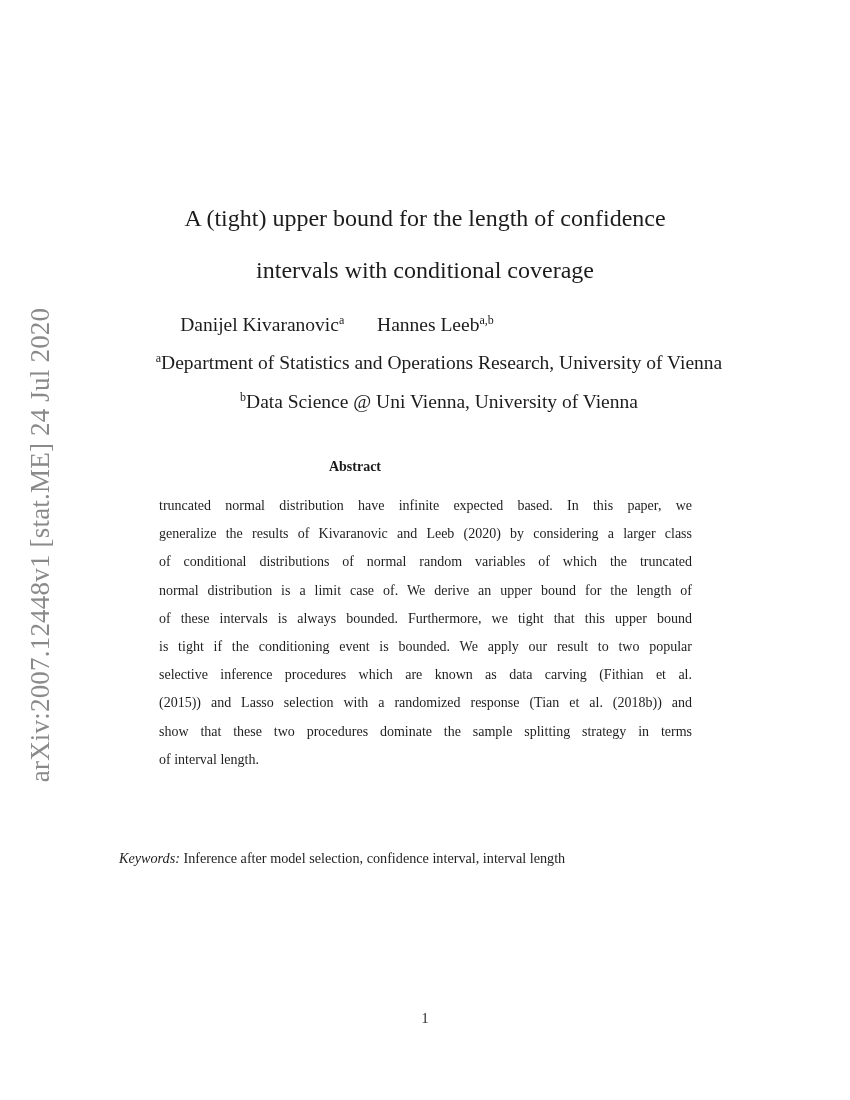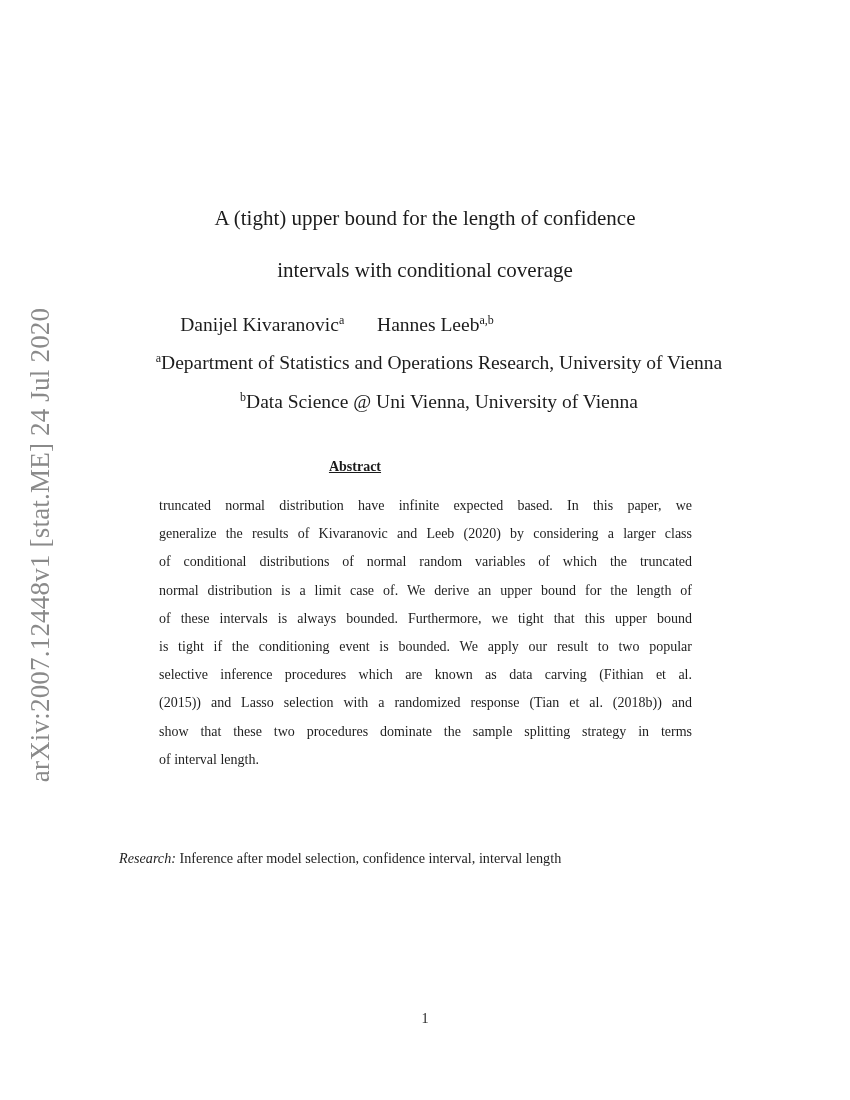--- a/index.html
+++ b/index.html
@@ -16,21 +16,21 @@
     white-space: nowrap;
     font-family: "Liberation Serif", serif;
     font-size: 27px;
     color: #8a8a8a;
     letter-spacing: 0.2px;
   }
   .title {
     position: absolute; left: 0; width: 850px; top: 192px;
     text-align: center;
     font-family: "Liberation Serif", serif;
-    font-size: 21px; line-height: 52px;
+    font-size: 24px; line-height: 52px;
     color: #1c1c1c;
   }
   .title div { white-space: nowrap; }
   .authors {
     position: absolute; left: 0; width: 674px; top: 314px;
     text-align: center;
     font-family: "Liberation Serif", serif;
     font-size: 19.5px; color: #1c1c1c;
   }
   .authors .author { display: inline-block; margin: 0 14px; }
@@ -40,21 +40,21 @@
     text-align: center;
     font-family: "Liberation Serif", serif;
     font-size: 19.5px; color: #1c1c1c; white-space: nowrap;
   }
   .affil.a { top: 352px; left: 14px; }
   .affil.b { top: 391px; left: 14px; }
   .abstract-heading {
     position: absolute; left: 0; width: 710px; top: 459px;
     text-align: center;
     font-family: "Liberation Serif", serif;
-    font-weight: bold; font-size: 14px; color: #1a1a1a; text-decoration: underline;
+    font-weight: bold; font-size: 14px; color: #1a1a1a;
   }
   .abstract {
     position: absolute; left: 159px; width: 533px; top: 492px;
     font-family: "Liberation Serif", serif;
     font-size: 14px; line-height: 28.2px; color: #1e1e1e;
   }
   .abstract .line {
     display: block; text-align: justify; text-align-last: justify;
     white-space: nowrap; height: 28.2px;
   }
@@ -102,18 +102,18 @@
     <span class="line">normal distribution is a limit case of. We derive an upper bound for the length of</span>
     <span class="line">of these intervals is always bounded. Furthermore, we tight that this upper bound</span>
     <span class="line">is tight if the conditioning event is bounded. We apply our result to two popular</span>
     <span class="line">selective inference procedures which are known as data carving (Fithian et al.</span>
     <span class="line">(2015)) and Lasso selection with a randomized response (Tian et al. (2018b)) and</span>
     <span class="line">show that these two procedures dominate the sample splitting strategy in terms</span>
     <span class="line last">of interval length.</span>
   </div>
 
   <div class="keywords">
-    <span class="kw-label">Research:</span>
+    <span class="kw-label">Keywords:</span>
     <span>Inference after model selection, confidence interval, interval length</span>
   </div>
 
   <div class="page-number">1</div>
 </div>
 
 </body></html>

